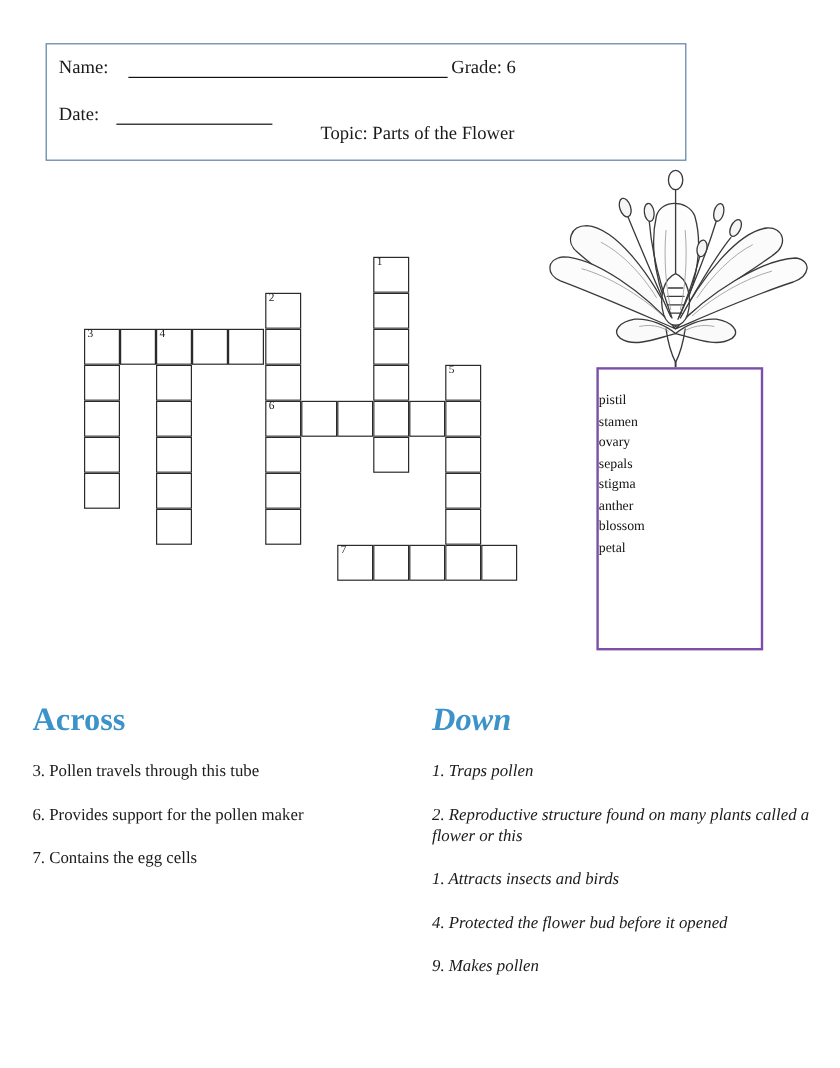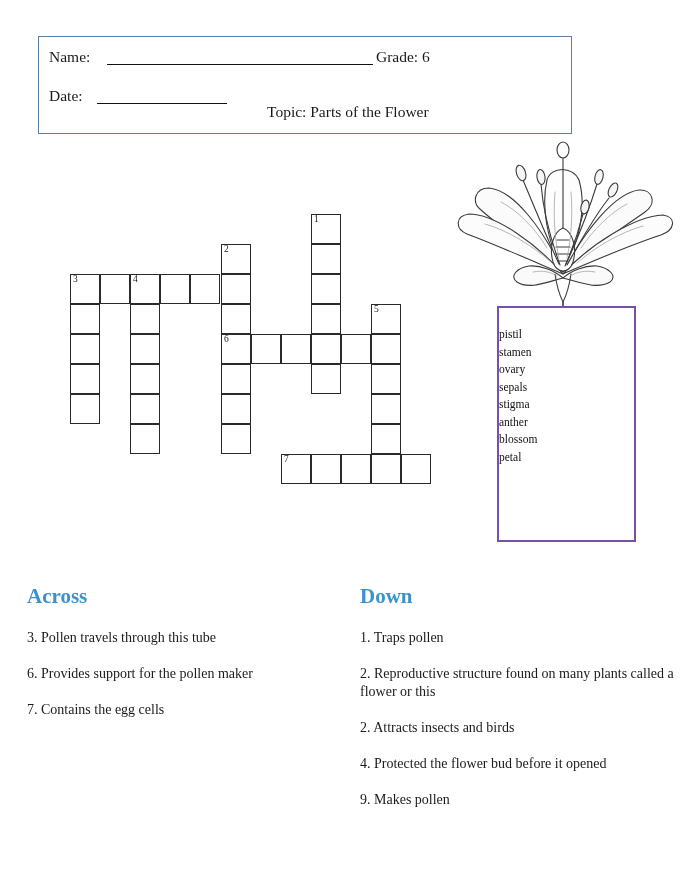--- a/index.html
+++ b/index.html
@@ -28,22 +28,22 @@
 
   
   .word-bank{position:absolute;left:497px;top:306px;width:139px;height:236px;border:2.2px solid #7b4fa8;box-sizing:border-box;background:#fff;}
   .wb-title{margin-top:12px;text-align:center;font-family:"Liberation Sans",sans-serif;font-weight:bold;font-size:21px;color:#3d9bd5;letter-spacing:.2px;}
   .wb-list{margin-top:18px;text-align:left;font-family:Liberation Serif, serif;font-size:11.5px;line-height:17.5px;color:#111;}
   .wb-list div{white-space:nowrap;}
 
   
   .clue-col{position:absolute;top:584px;}
   .clue-col.across{left:27px;width:315px;}
-  .clue-col.down{left:360px;width:320px;}
-  .clue-head{font-family:"Liberation Serif",serif;font-weight:bold;font-size:21px;color:#3d93c9;margin:0 0 20px 0;}
+  .clue-col.down{left:360px;width:320px;font-style:italic;}
+  .clue-head{font-family:"Liberation Serif",serif;font-weight:bold;font-size:27px;color:#3d93c9;margin:0 0 20px 0;}
   .clue{font-size:14px;line-height:18px;margin-bottom:18px;}
 </style>
 </head>
 <body>
 
 <div class="header-box">
   <div class="hdr-row r1">
     <span class="hdr-field name-label">Name:</span>
     <span class="name-rule"></span>
     <span class="hdr-field grade-label">Grade:  6</span>
@@ -181,17 +181,17 @@
       <div class="clue">6. Provides support for the pollen maker</div>
       <div class="clue">7. Contains the egg cells</div>
     </div>
 </div>
 
 <div class="clue-col down">
   <div class="clue-head">Down</div>
   <div id="down-items">
       <div class="clue">1. Traps pollen</div>
       <div class="clue">2. Reproductive structure found on many plants called a flower or this</div>
-      <div class="clue">2. Attracts insects and birds</div>
+      <div class="clue">1. Attracts insects and birds</div>
       <div class="clue">4. Protected the flower bud before it opened</div>
       <div class="clue">9. Makes pollen</div>
     </div>
 </div>
 
 </body></html>

